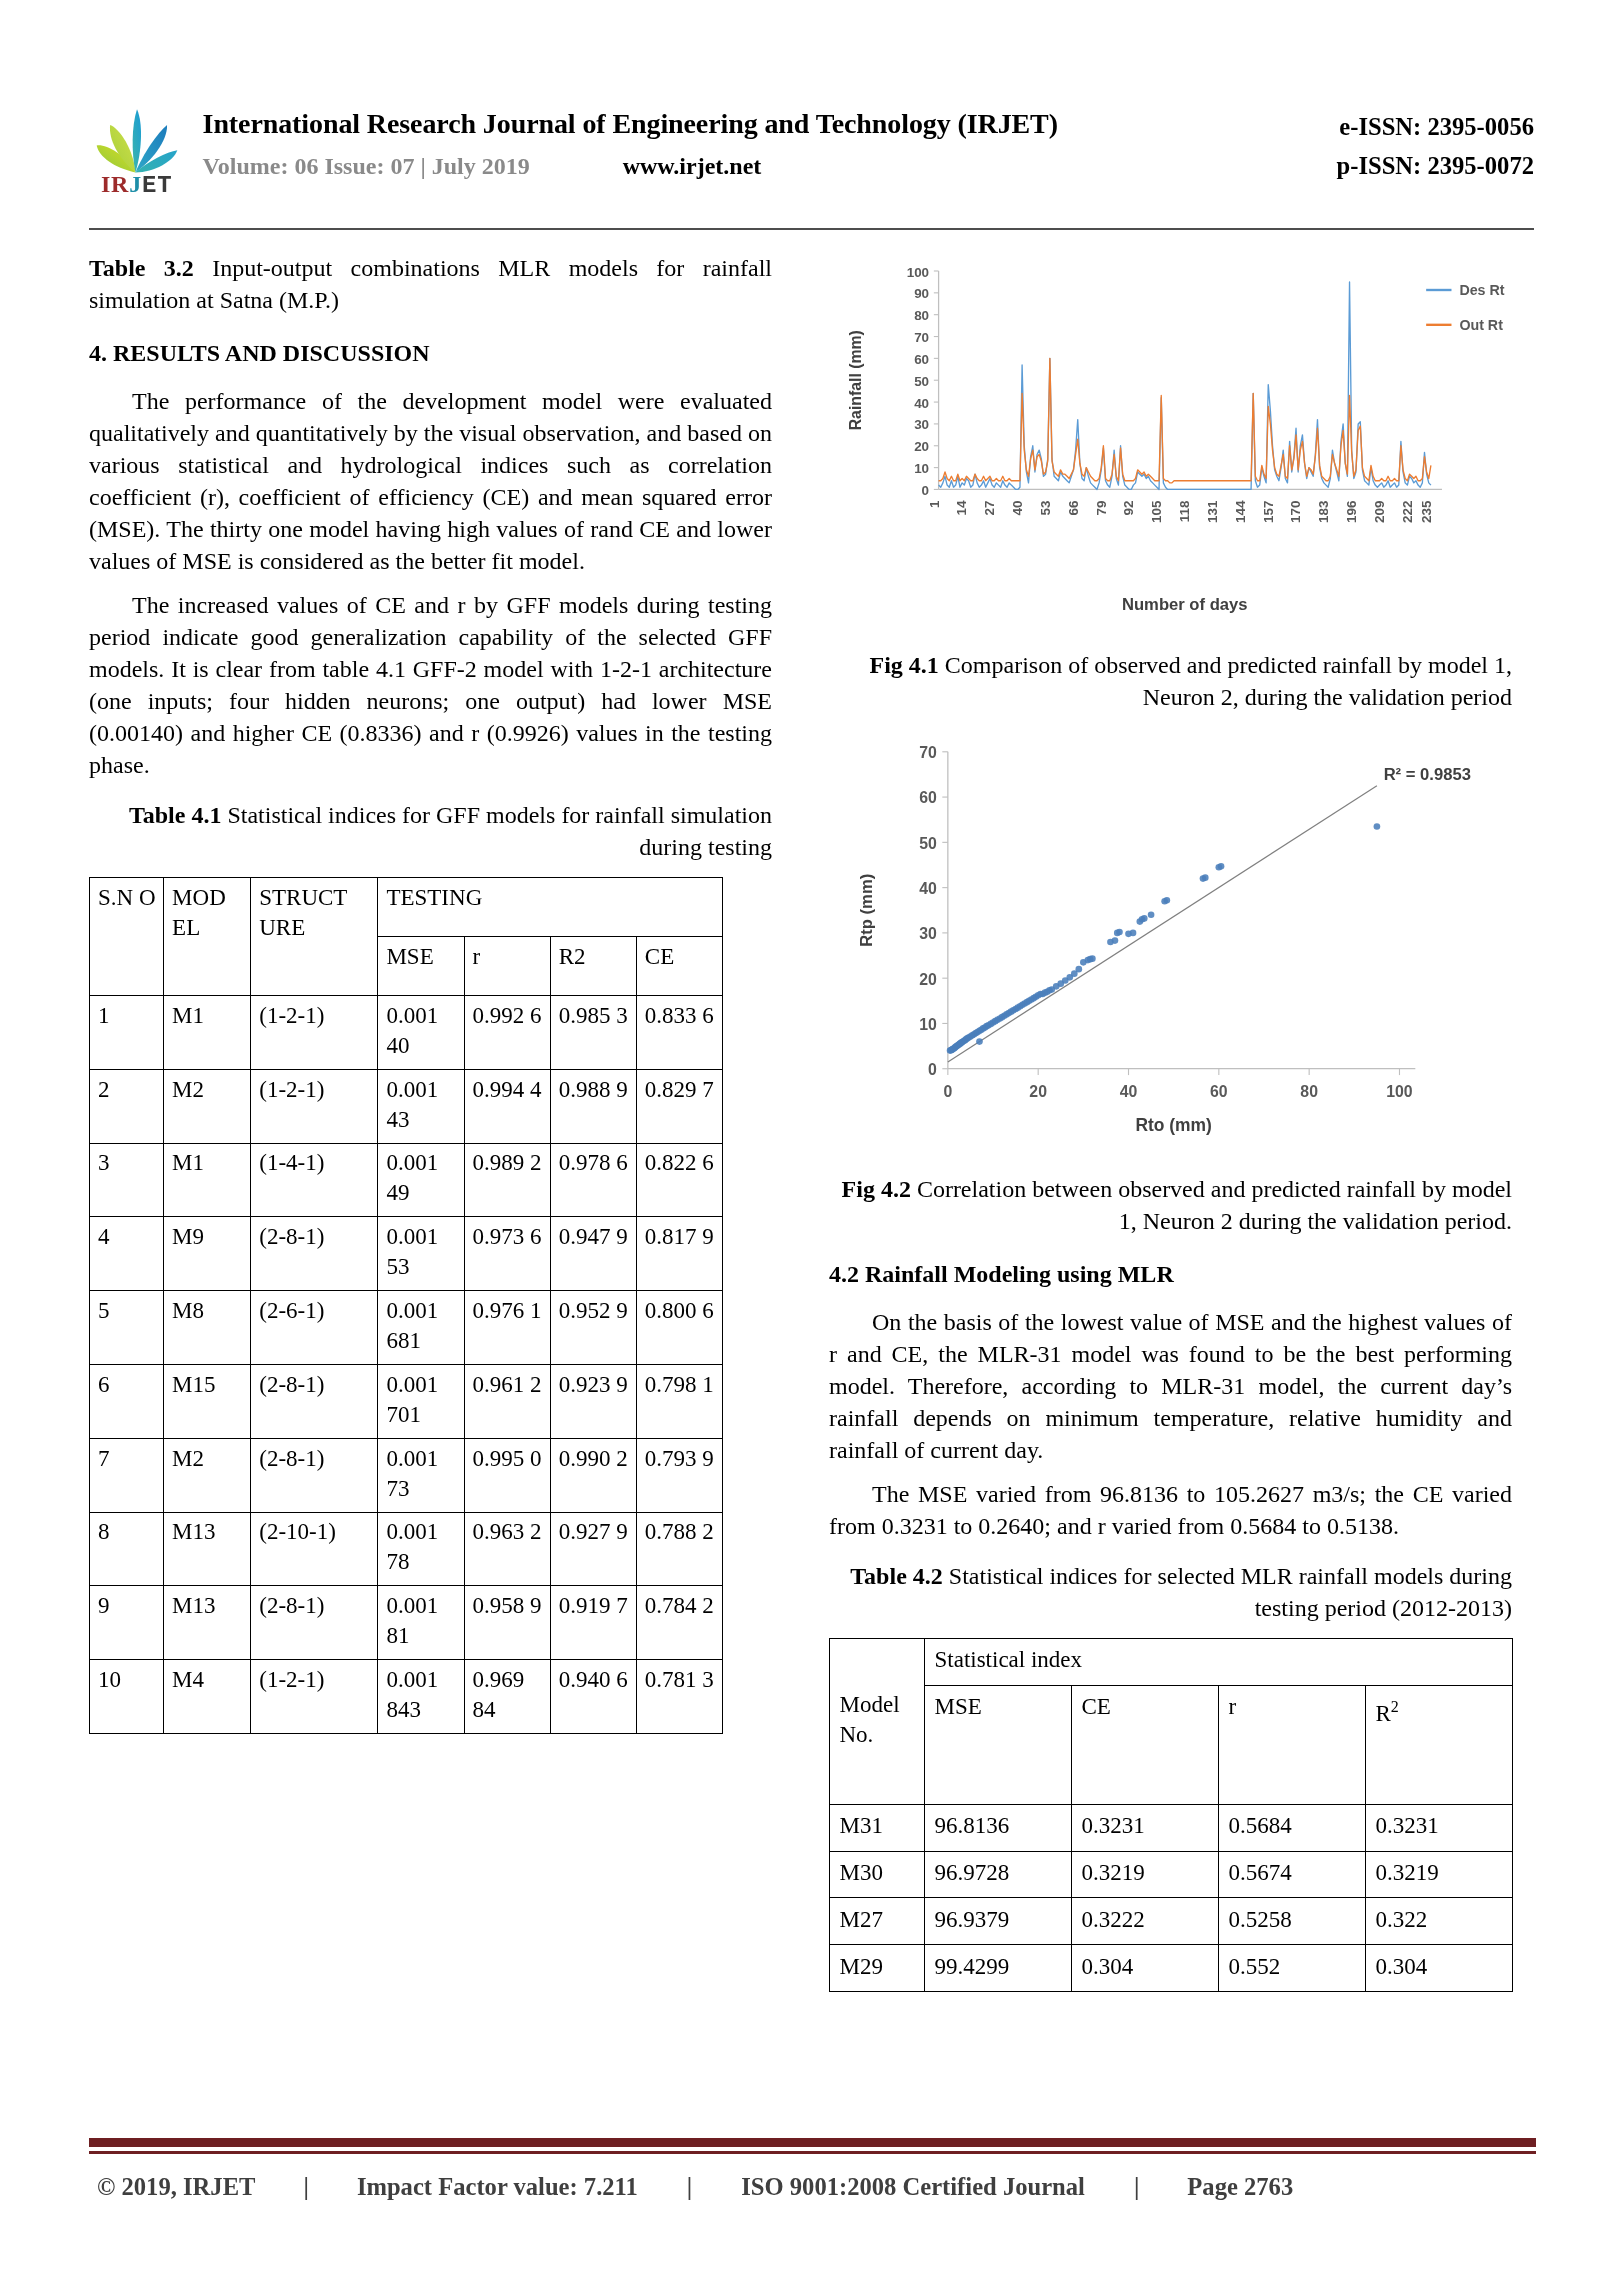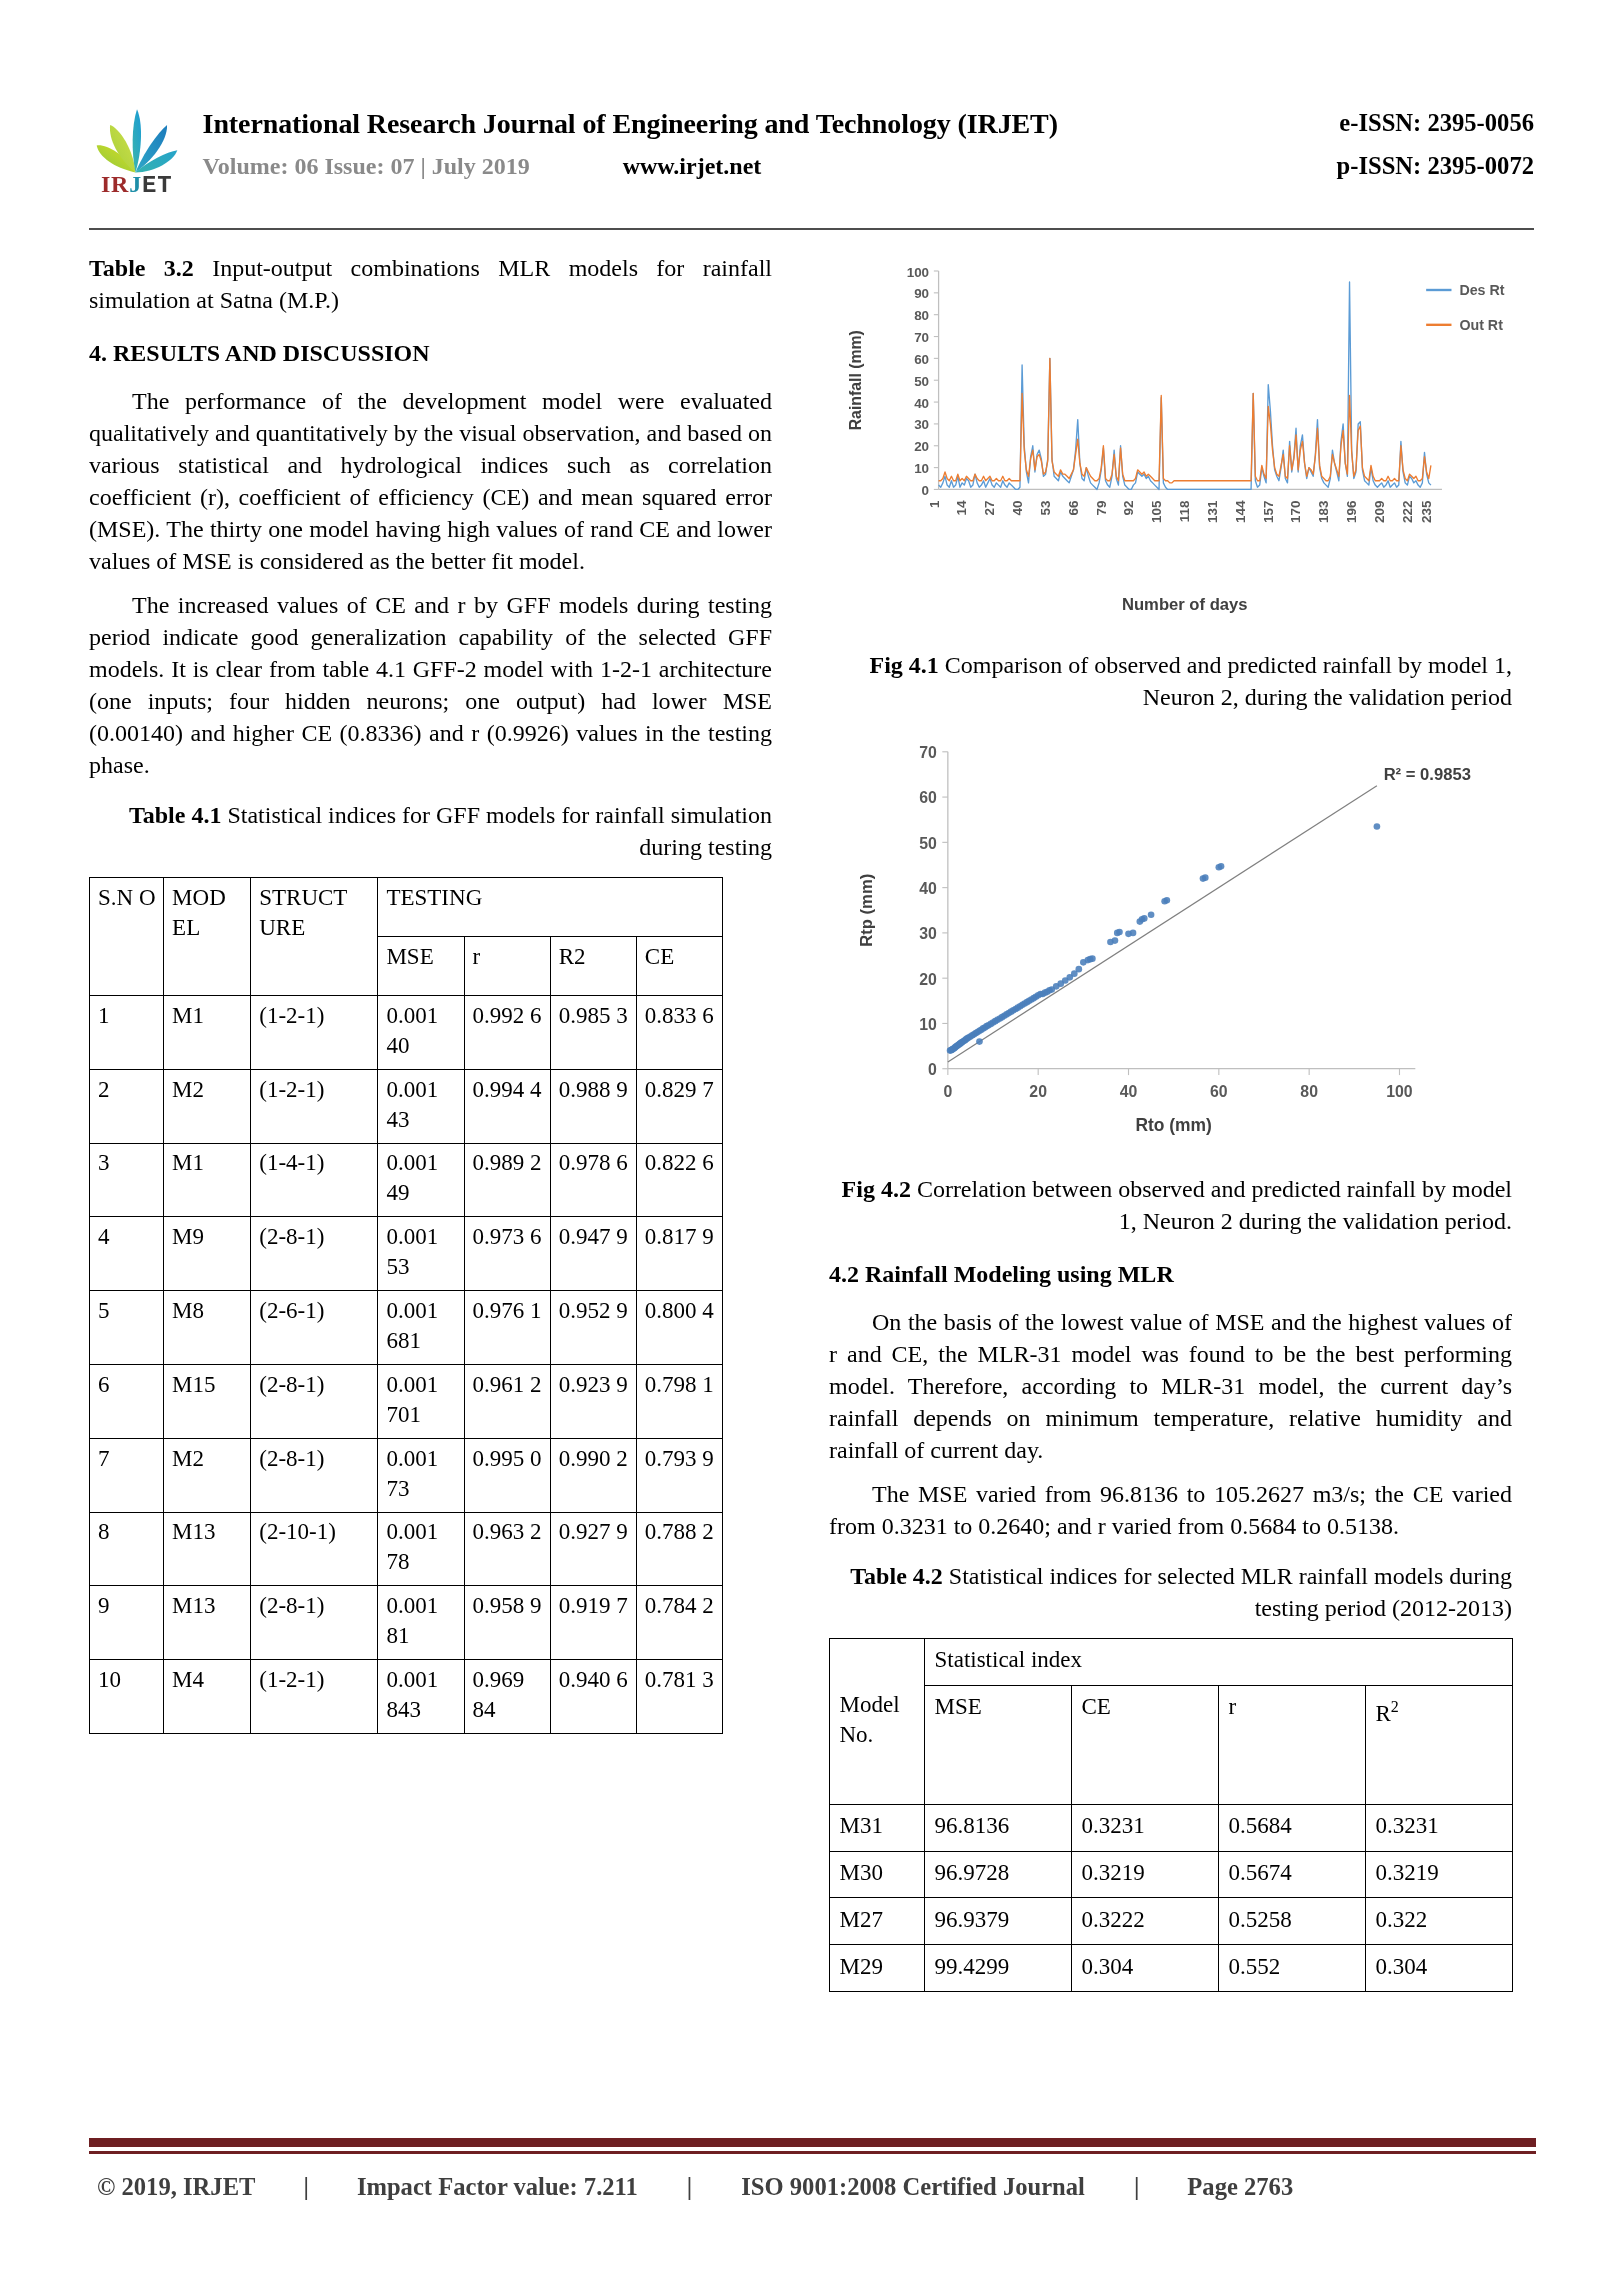--- a/index.html
+++ b/index.html
@@ -36,21 +36,21 @@
     width: 89px; text-align: center;
     font-family: "Liberation Serif", serif;
     font-weight: bold; font-size: 24px; letter-spacing: 0.8px;
     line-height: 25px;
   }
   .logo-ir { color: #9d2b2b; }
   .logo-j  { color: #1e8ea8; }
   .logo-et { color: #3a3a3a; font-family: Liberation Mono, monospace; }
 
   .mast-text { flex: 1 1 auto; padding-left: 20.6px; padding-top: 4.8px; }
-  .mast-line1 { display: flex; align-items: center; }
+  .mast-line1 { display: flex; align-items: flex-end; }
   .journal-title {
     font-weight: bold; font-size: 28px; line-height: 35px;
     letter-spacing: -0.1px; white-space: nowrap;
   }
   .eissn {
     margin-left: auto; font-weight: bold; font-size: 24.6px;
     white-space: nowrap; padding-left: 22px;
   }
   .mast-line2 { display: flex; align-items: baseline; margin-top: 11px; }
   .vol { font-weight: bold; font-size: 24px; color: #8a8a8a; white-space: nowrap; }
@@ -277,21 +277,21 @@
           <td>0.947 9</td>
           <td>0.817 9</td>
         </tr>
         <tr>
           <td>5</td>
           <td>M8</td>
           <td>(2-6-1)</td>
           <td>0.001 681</td>
           <td>0.976 1</td>
           <td>0.952 9</td>
-          <td>0.800 4</td>
+          <td>0.800 6</td>
         </tr>
         <tr>
           <td>6</td>
           <td>M15</td>
           <td>(2-8-1)</td>
           <td>0.001 701</td>
           <td>0.961 2</td>
           <td>0.923 9</td>
           <td>0.798 1</td>
         </tr>

